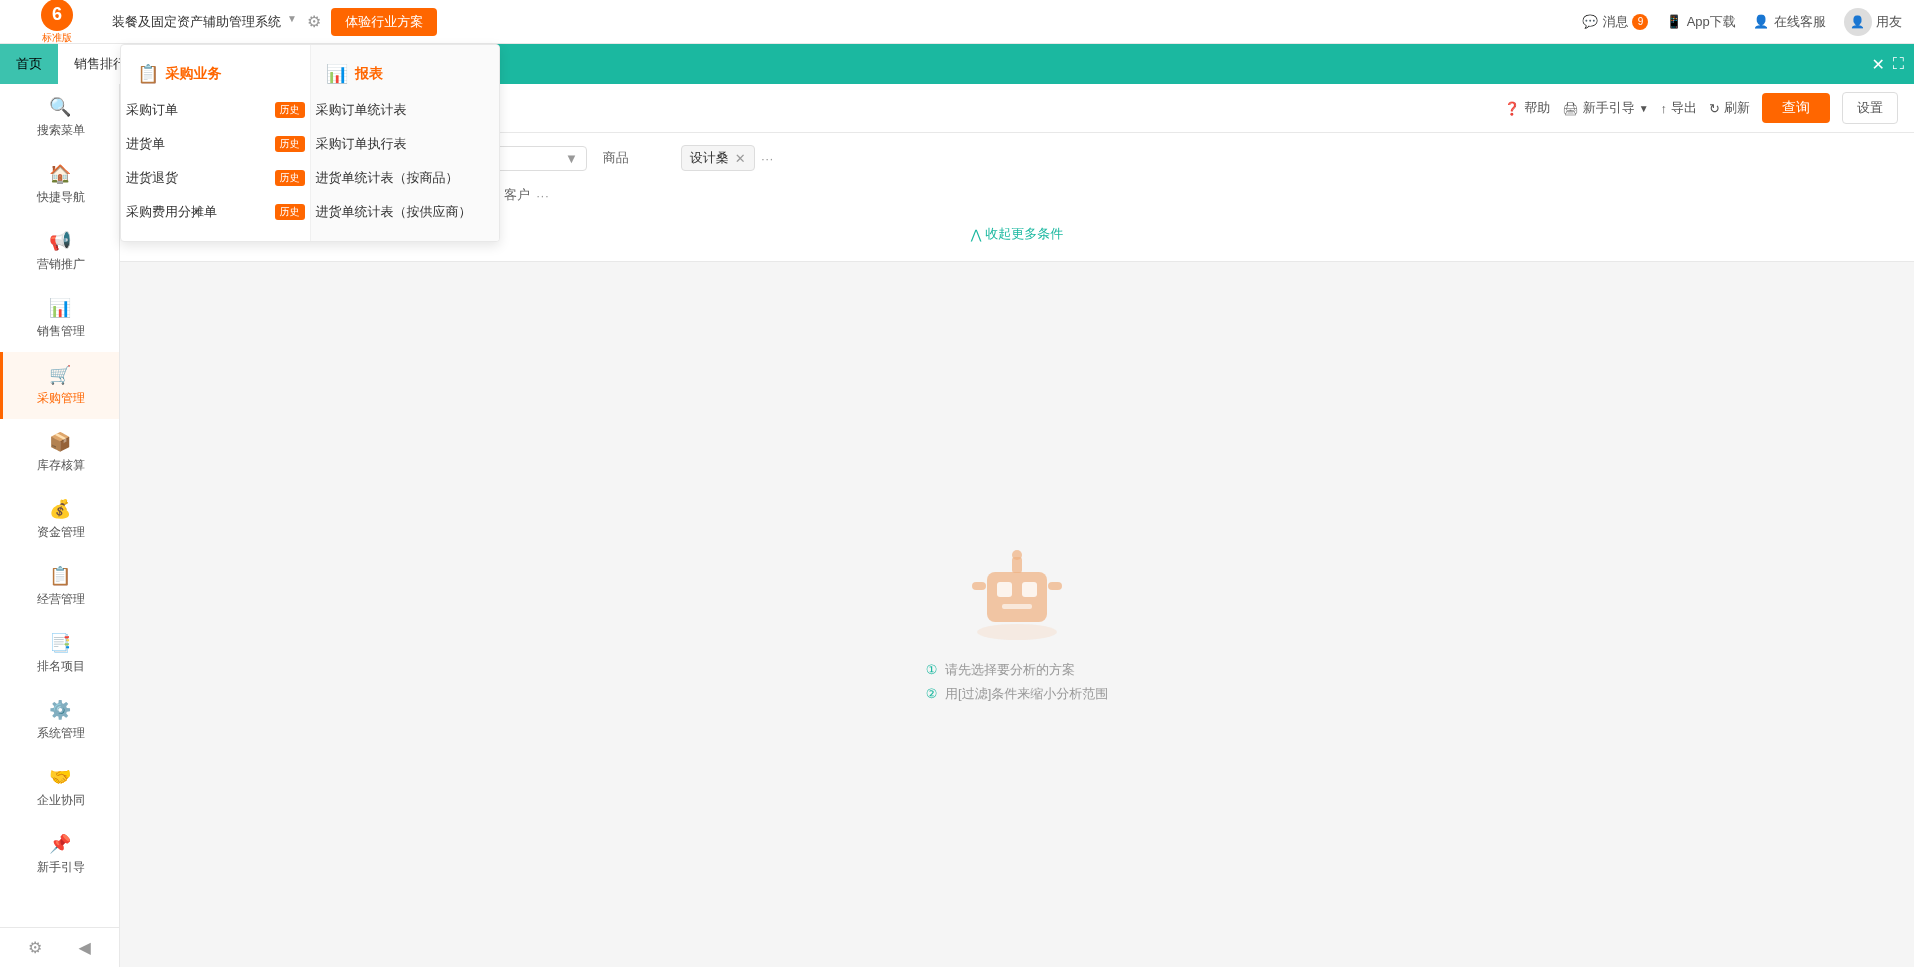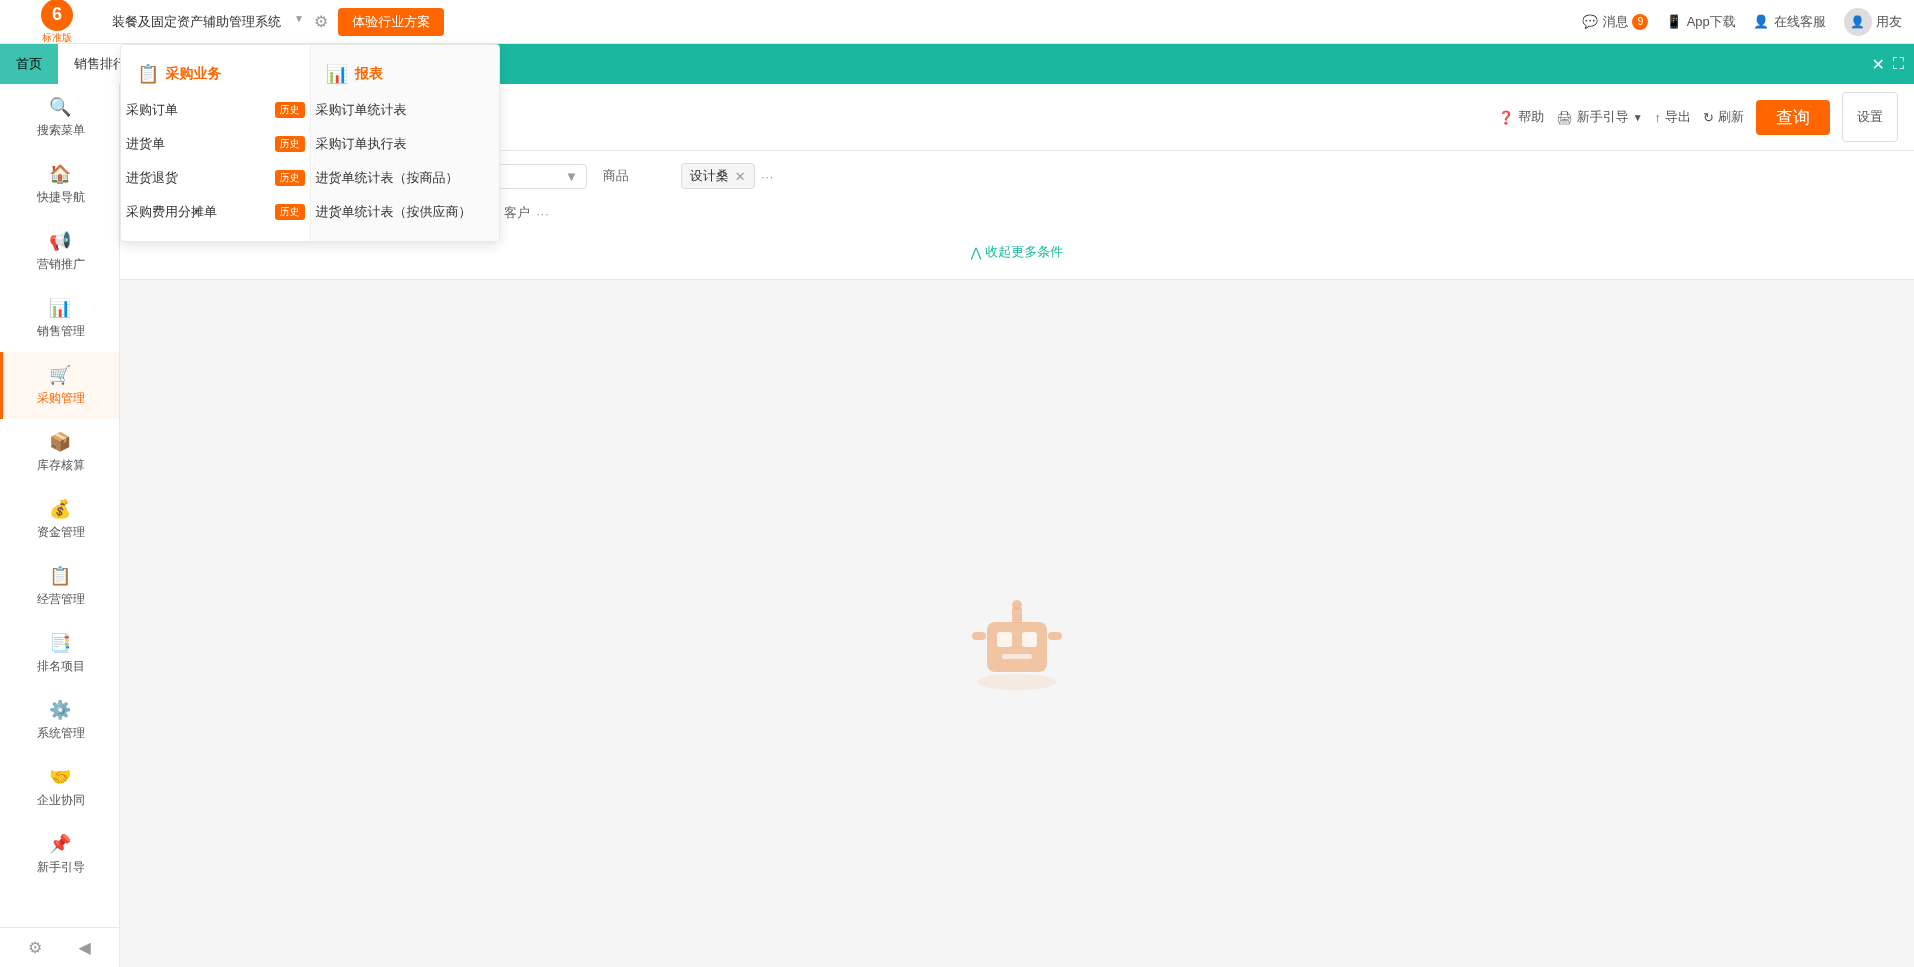--- a/index.html
+++ b/index.html
@@ -7,21 +7,21 @@
 
     
     .top-bar {
       display: flex; align-items: center; height: 44px;
       background: #fff; border-bottom: 1px solid #e8e8e8;
       padding: 0 12px; gap: 10px; position: relative; z-index: 100;
     }
     .logo-area { display: flex; flex-direction: column; align-items: center; justify-content: center; width: 90px; }
     .logo-icon { width: 32px; height: 32px; background: #f60; border-radius: 50%; display: flex; align-items: center; justify-content: center; color: #fff; font-size: 18px; font-weight: bold; }
     .logo-text { font-size: 10px; color: #f60; }
-    .system-title { display: flex; align-items: flex-start; gap: 13px; color: #333; font-size: 13px; }
+    .system-title { display: flex; align-items: flex-start; gap: 6px; color: #333; font-size: 13px; }
     .dropdown-arrow { color: #999; font-size: 10px; }
     .settings-icon-btn { color: #999; font-size: 16px; cursor: pointer; }
     .industry-btn {
       background: #f60; color: #fff; border: none; padding: 5px 14px;
       border-radius: 4px; cursor: pointer; font-size: 13px;
     }
     .top-right { margin-left: auto; display: flex; align-items: center; gap: 18px; }
     .top-right-item { display: flex; align-items: center; gap: 4px; color: #555; font-size: 13px; cursor: pointer; }
     .badge { background: #f60; color: #fff; border-radius: 50%; width: 16px; height: 16px; font-size: 10px; display: flex; align-items: center; justify-content: center; }
     .avatar { width: 28px; height: 28px; background: #ddd; border-radius: 50%; display: flex; align-items: center; justify-content: center; color: #999; }
@@ -67,24 +67,24 @@
     .content-area { flex: 1; background: #f5f5f5; overflow: hidden; position: relative; }
 
     
     .content-toolbar {
       display: flex; align-items: center; justify-content: flex-end;
       padding: 8px 16px; gap: 12px; background: #fff; border-bottom: 1px solid #e8e8e8;
     }
     .toolbar-btn { display: flex; align-items: center; gap: 4px; color: #555; font-size: 13px; cursor: pointer; }
     .query-btn {
       background: #f60; color: #fff; border: none; padding: 6px 20px;
-      border-radius: 4px; cursor: pointer; font-size: 17px;
+      border-radius: 4px; cursor: pointer; font-size: 14px;
     }
     .settings-action-btn {
-      background: #fff; color: #555; border: 1px solid #ddd; padding: 15px 14px;
+      background: #fff; color: #555; border: 1px solid #ddd; padding: 6px 14px;
       border-radius: 4px; cursor: pointer; font-size: 13px;
     }
 
     
     .filter-area {
       background: #fff; padding: 12px 16px; border-bottom: 1px solid #e8e8e8;
     }
     .filter-row { display: flex; align-items: center; gap: 16px; margin-bottom: 10px; flex-wrap: wrap; }
     .filter-item { display: flex; align-items: center; gap: 6px; }
     .filter-label { color: #666; font-size: 13px; white-space: nowrap; }
@@ -337,20 +337,30 @@
           <rect x="30" y="30" width="60" height="50" rx="8" fill="#f0b080" opacity="0.7"></rect>
           <rect x="40" y="40" width="15" height="15" rx="3" fill="#fff" opacity="0.8"></rect>
           <rect x="65" y="40" width="15" height="15" rx="3" fill="#fff" opacity="0.8"></rect>
           <rect x="45" y="62" width="30" height="5" rx="2" fill="#fff" opacity="0.6"></rect>
           <rect x="55" y="15" width="10" height="16" rx="3" fill="#f0b080" opacity="0.7"></rect>
           <circle cx="60" cy="13" r="5" fill="#f0b080" opacity="0.7"></circle>
           <rect x="15" y="40" width="14" height="8" rx="4" fill="#f0b080" opacity="0.7"></rect>
           <rect x="91" y="40" width="14" height="8" rx="4" fill="#f0b080" opacity="0.7"></rect>
         </svg>
       </div>
+      <div class="empty-text">
+        <div>
+          <span class="num">①</span>
+          <span>请先选择要分析的方案</span>
+        </div>
+        <div>
+          <span class="num">②</span>
+          <span>用[过滤]条件来缩小分析范围</span>
+        </div>
+      </div>
     </div>
 
   </div>
 
 </div>
 
 <div class="dropdown-menu">
   <div class="dropdown-col">
     <div class="dropdown-col-title">
       <span class="dropdown-col-icon">📋</span>

